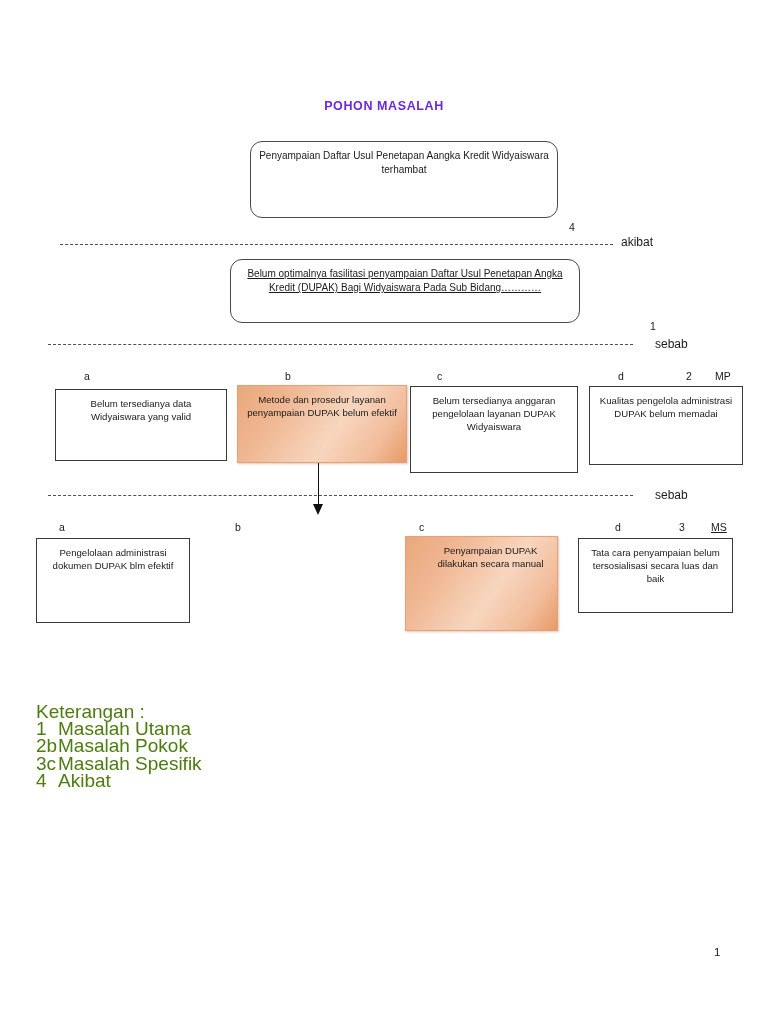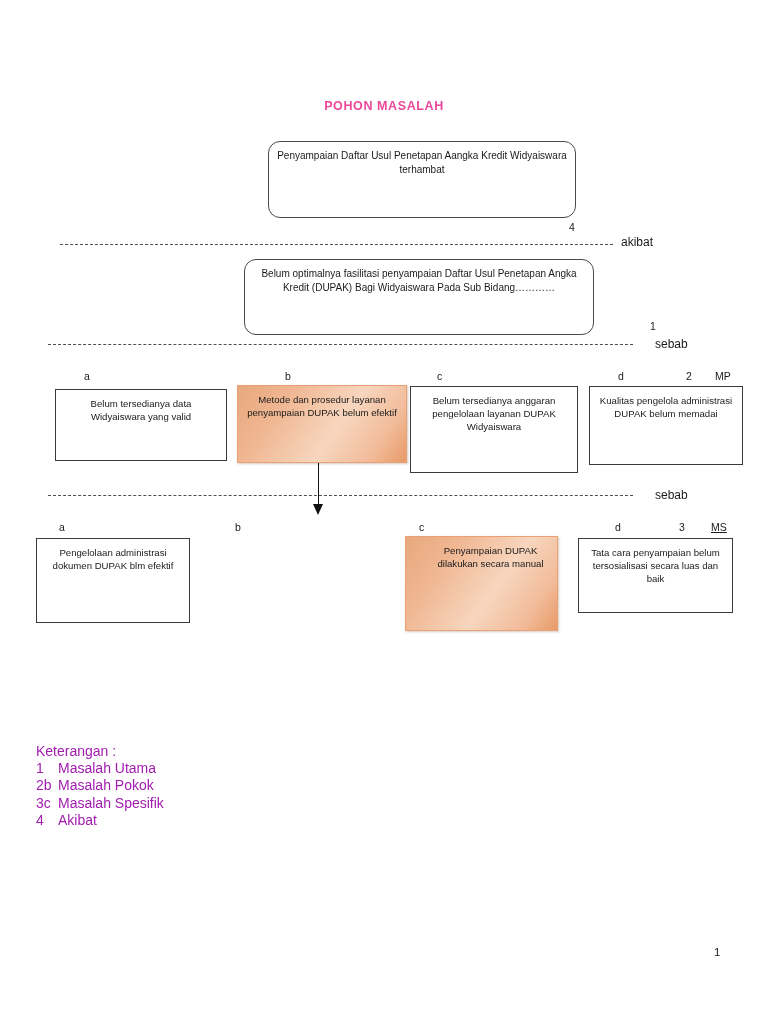--- a/index.html
+++ b/index.html
@@ -23,21 +23,21 @@
   
   #diagram-title {
     position: absolute;
     left: 0;
     top: 99px;
     width: 768px;
     text-align: center;
     font-size: 12.5px;
     font-weight: bold;
     letter-spacing: 0.6px;
-    color: #ec4899;
+    color: #6d28d9;
   }
 
   
   .node {
     position: absolute;
     box-sizing: border-box;
     border: 1px solid #3a3a3a;
     background: #ffffff;
     font-size: 9.6px;
     line-height: 13.2px;
@@ -104,24 +104,23 @@
     border-left: 5.5px solid transparent;
     border-right: 5.5px solid transparent;
     border-top: 11px solid #111;
   }
 
   
   #legend {
     position: absolute;
     left: 36px;
     top: 703px;
-    font-size: 14px;
+    font-size: 19px;
     line-height: 17.2px;
-    color: #a21caf;
-    margin-top: 40px;
+    color: #4d7c0f;
   }
   #legend .legend-row { display: flex; }
   #legend .legend-key {
     display: inline-block;
     width: 22px;
     flex: 0 0 22px;
   }
 
   
   #page-number {
@@ -132,29 +131,29 @@
     color: #1a1a1a;
   }
 </style>
 </head>
 <body>
 
 <div id="page">
 
   <div id="diagram-title">POHON MASALAH</div>
 
-  <div class="node rounded center" style="left:250px; top:141px; width:308px; height:77px;margin-left:18px;">
+  <div class="node rounded center" style="left:250px; top:141px; width:308px; height:77px;">
     <span class="node-text">Penyampaian Daftar Usul Penetapan Aangka Kredit Widyaiswara terhambat</span>
   </div>
 
   <div class="divider" style="left:60px; top:244px; width:553px;"></div>
   <div class="tag small" style="left:569px; top:221px;">4</div>
   <div class="tag side" style="left:621px; top:236px;">akibat</div>
 
-  <div class="node rounded center" style="left:244px; top:259px; width:350px; height:76px;">
+  <div class="node rounded center" style="left:230px; top:259px; width:350px; height:64px;text-decoration:underline;">
     <span class="node-text">Belum optimalnya fasilitasi penyampaian Daftar Usul Penetapan Angka Kredit (DUPAK) Bagi Widyaiswara Pada Sub Bidang…………</span>
   </div>
 
   <div class="divider" style="left:48px; top:344px; width:585px;"></div>
   <div class="tag small" style="left:650px; top:320px;">1</div>
   <div class="tag side" style="left:655px; top:338px;">sebab</div>
 
   <div class="tag small" style="left:84px; top:370px;">a</div>
   <div class="tag small" style="left:285px; top:370px;">b</div>
   <div class="tag small" style="left:437px; top:370px;">c</div>

